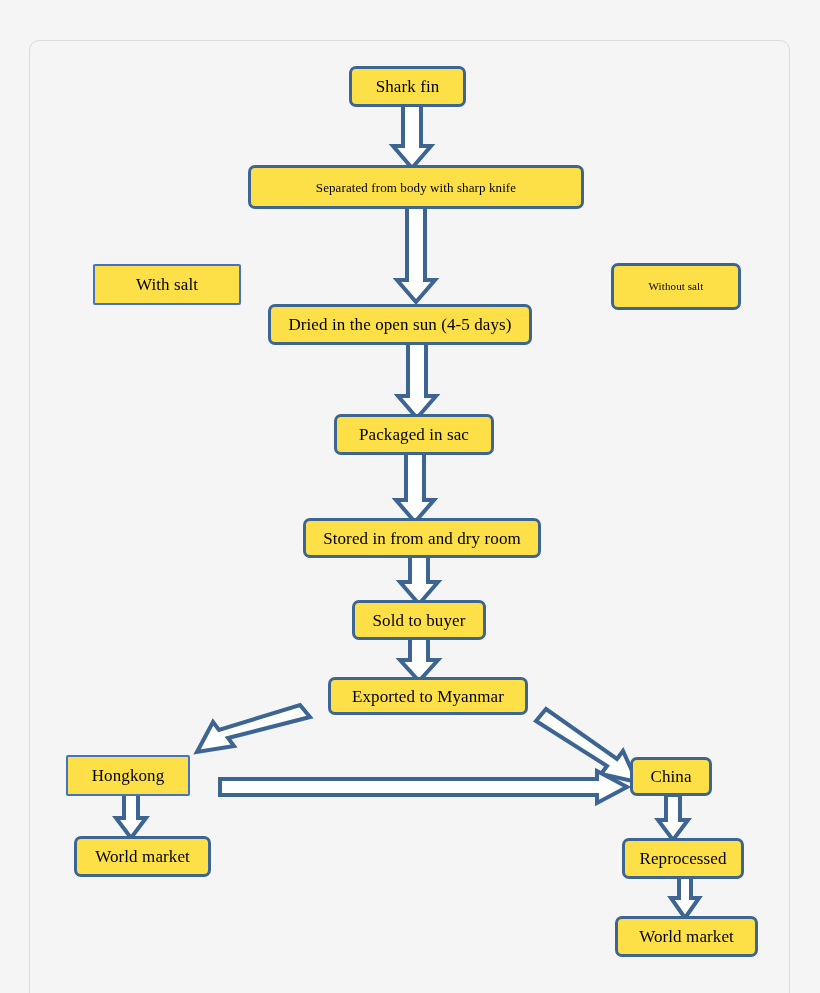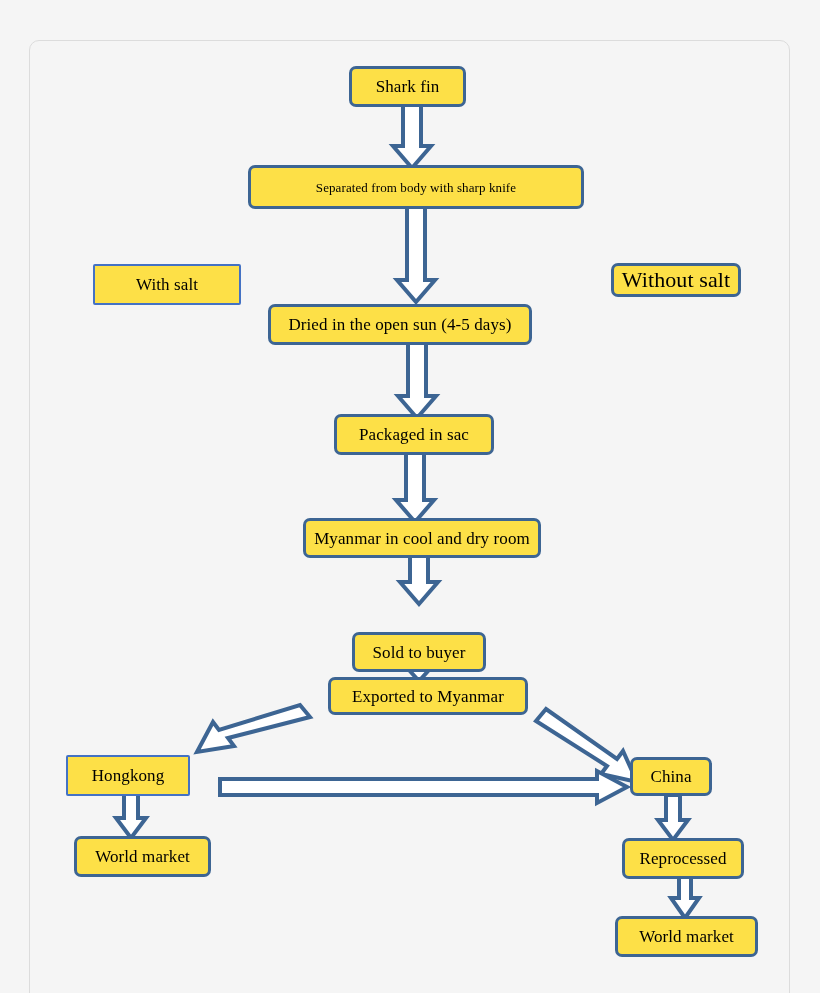--- a/index.html
+++ b/index.html
@@ -101,33 +101,33 @@
   <div id="nodes-layer">
       <div class="node" style="left: 349px; top: 66px; width: 117px; height: 41px; font-size: 17px;">
         <span class="node-label">Shark fin</span>
       </div>
       <div class="node" style="left: 248px; top: 165px; width: 336px; height: 44px; font-size: 13px;">
         <span class="node-label">Separated from body with sharp knife</span>
       </div>
       <div class="node light" style="left: 93px; top: 264px; width: 148px; height: 41px; font-size: 17px;">
         <span class="node-label">With salt</span>
       </div>
-      <div class="node" style="left: 611px; top: 263px; width: 130px; height: 34px; font-size: 22px;">
+      <div class="node" style="left: 611px; top: 263px; width: 130px; height: 47px; font-size: 11px;">
         <span class="node-label">Without salt</span>
       </div>
       <div class="node" style="left: 268px; top: 304px; width: 264px; height: 41px; font-size: 17px;">
         <span class="node-label">Dried in the open sun (4-5 days)</span>
       </div>
       <div class="node" style="left: 334px; top: 414px; width: 160px; height: 41px; font-size: 17px;">
         <span class="node-label">Packaged in sac</span>
       </div>
       <div class="node" style="left: 303px; top: 518px; width: 238px; height: 40px; font-size: 17px;">
-        <span class="node-label">Myanmar in cool and dry room</span>
+        <span class="node-label">Stored in from and dry room</span>
       </div>
-      <div class="node" style="left: 352px; top: 632px; width: 134px; height: 40px; font-size: 17px;">
+      <div class="node" style="left: 352px; top: 600px; width: 134px; height: 40px; font-size: 17px;">
         <span class="node-label">Sold to buyer</span>
       </div>
       <div class="node" style="left: 328px; top: 677px; width: 200px; height: 38px; font-size: 17px;">
         <span class="node-label">Exported to Myanmar</span>
       </div>
       <div class="node light" style="left: 66px; top: 755px; width: 124px; height: 41px; font-size: 17px;">
         <span class="node-label">Hongkong</span>
       </div>
       <div class="node" style="left: 630px; top: 757px; width: 82px; height: 39px; font-size: 17px;">
         <span class="node-label">China</span>

